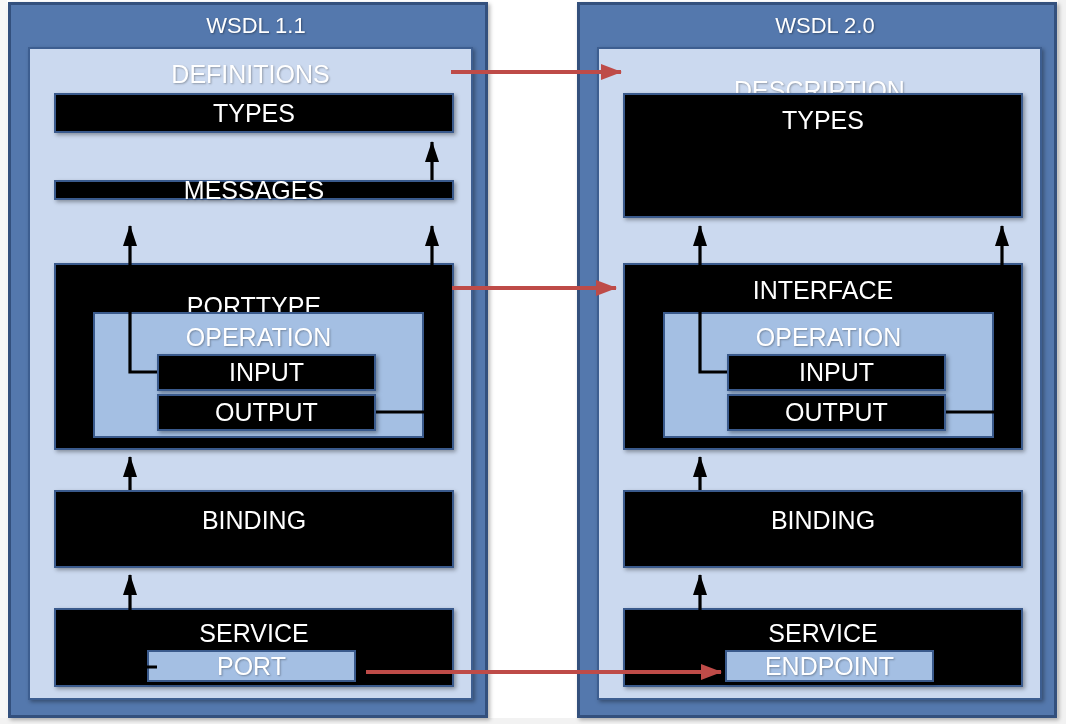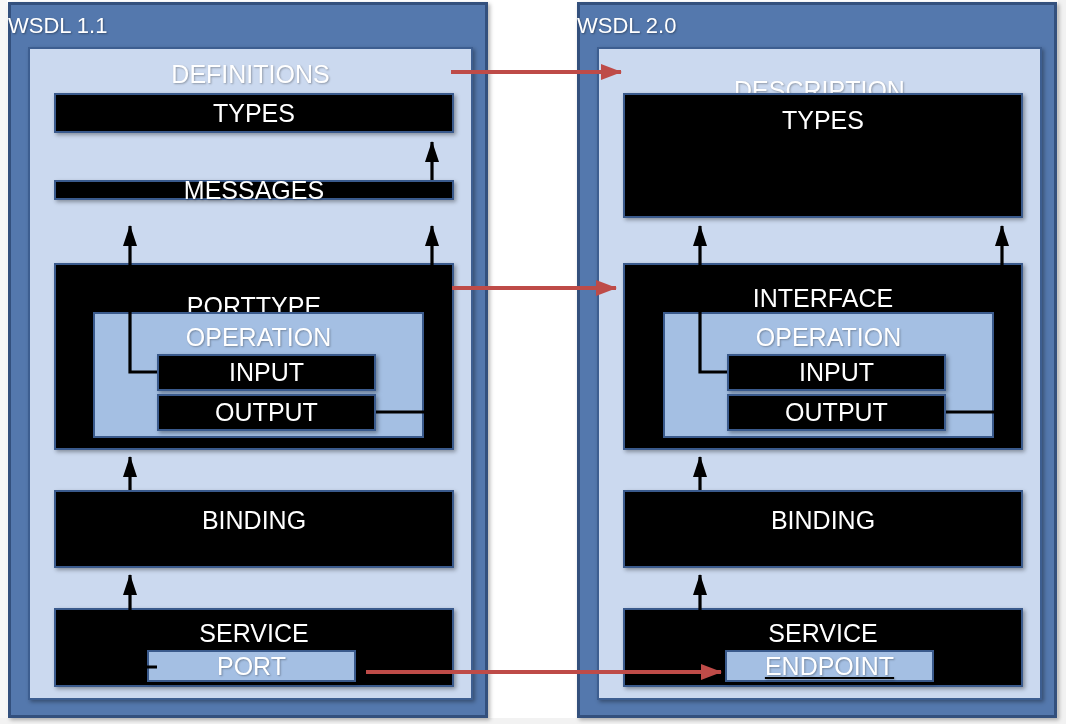--- a/index.html
+++ b/index.html
@@ -7,22 +7,23 @@
     width:1066px;height:724px;position:relative;background:#ffffff;
     font-family:"Liberation Sans",sans-serif;overflow:hidden;
   }
   .edge-strip{position:absolute;background:#f2f2f2;}
   .panel{
     position:absolute;box-sizing:border-box;
     background:#5478AD;border:3px solid #33507D;
     box-shadow:2px 2px 4px rgba(0,0,0,.30);
   }
   .panel-title{
-    position:absolute;color:#ffffff;font-size:22px;
+    position:absolute;color:#ffffff;font-size:22px;text-align:center;
     text-shadow:1px 1px 2px rgba(0,0,0,.35);
+    padding-left:8px;
   }
   .container-box{
     position:absolute;box-sizing:border-box;
     background:#CBD9EF;border:2px solid #3D5E90;
     box-shadow:2px 2px 4px rgba(0,0,0,.35);
   }
   .dark-box{
     position:absolute;box-sizing:border-box;
     background:#000000;border:2px solid #3A5A8C;
     box-shadow:2px 2px 4px rgba(0,0,0,.35);
@@ -100,21 +101,21 @@
   <div class="panel-title" style="left:577px;top:13px;width:480px;">WSDL 2.0</div>
 
   <div class="container-box" style="left:597px;top:47px;width:445px;height:653px;"></div>
   <div class="lbl" style="position:absolute;left:597px;top:76px;width:445px;">DESCRIPTION</div>
 
   <div class="dark-box" style="left:623px;top:93px;width:400px;height:125px;">
     <div class="lbl" style="padding-top:11px;">TYPES</div>
   </div>
 
   <div class="dark-box" style="left:623px;top:263px;width:400px;height:187px;">
-    <div class="lbl" style="padding-top:19px;">INTERFACE</div>
+    <div class="lbl" style="padding-top:11px;">INTERFACE</div>
   </div>
   <div class="mid-box" style="left:663px;top:312px;width:331px;height:126px;">
     <div class="lbl" style="padding-top:9px;">OPERATION</div>
   </div>
   <div class="dark-box" style="left:727px;top:354px;width:219px;height:37px;">
     <div class="v-center">
         <span class="lbl">INPUT</span>
       </div>
   </div>
   <div class="dark-box" style="left:727px;top:394px;width:219px;height:37px;">
@@ -123,21 +124,21 @@
       </div>
   </div>
 
   <div class="dark-box" style="left:623px;top:490px;width:400px;height:78px;">
     <div class="lbl" style="padding-top:14px;">BINDING</div>
   </div>
 
   <div class="dark-box" style="left:623px;top:608px;width:400px;height:79px;">
     <div class="lbl" style="padding-top:9px;">SERVICE</div>
   </div>
-  <div class="mid-box" style="left:725px;top:650px;width:209px;height:32px;text-decoration:underline;">
+  <div class="mid-box" style="left:725px;top:650px;width:209px;height:32px;">
     <div class="v-center">
         <span class="lbl">ENDPOINT</span>
       </div>
   </div>
 
   <svg class="arrows" width="1066" height="724" viewBox="0 0 1066 724">
     <defs>
       <marker id="ah-black" markerUnits="userSpaceOnUse" markerWidth="22" markerHeight="16" refX="20" refY="8" orient="auto">
         <path d="M0,1 L21,8 L0,15 Z" fill="#000000"></path>
       </marker>

